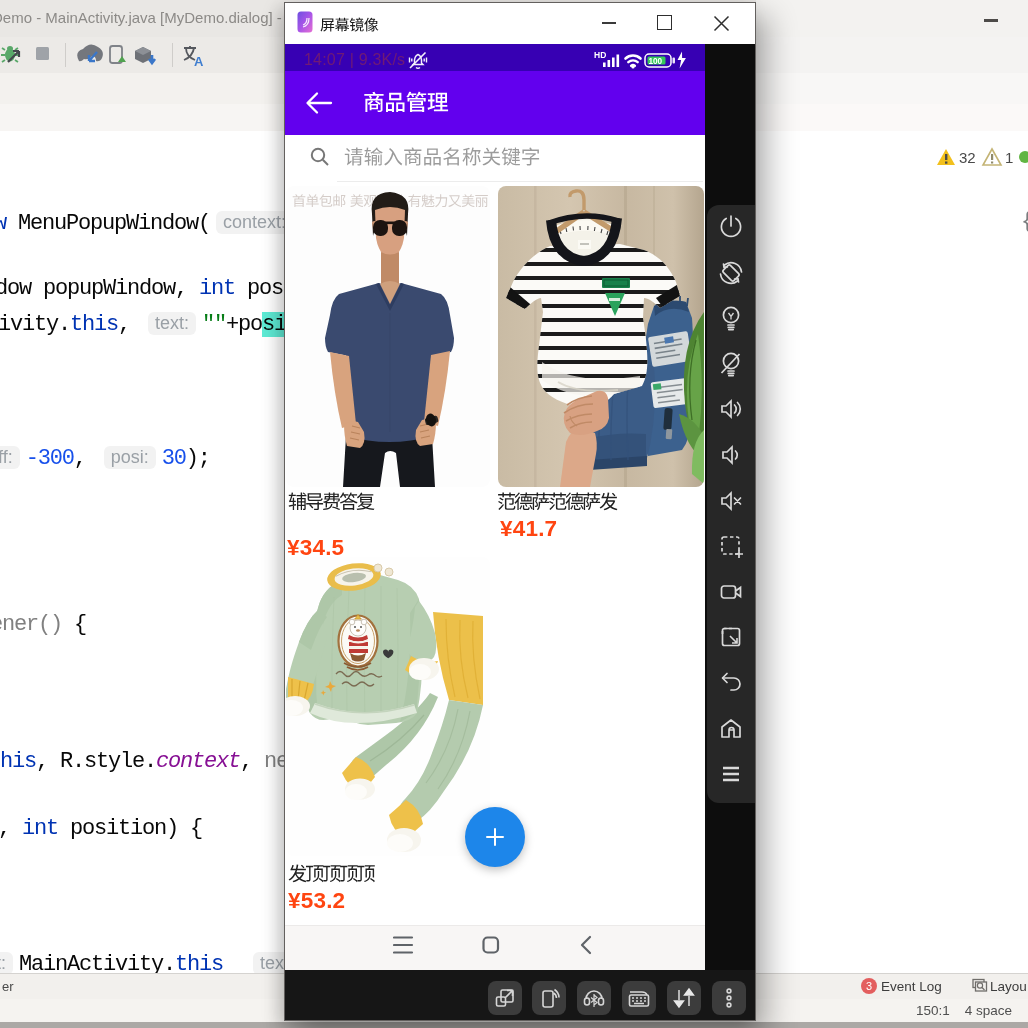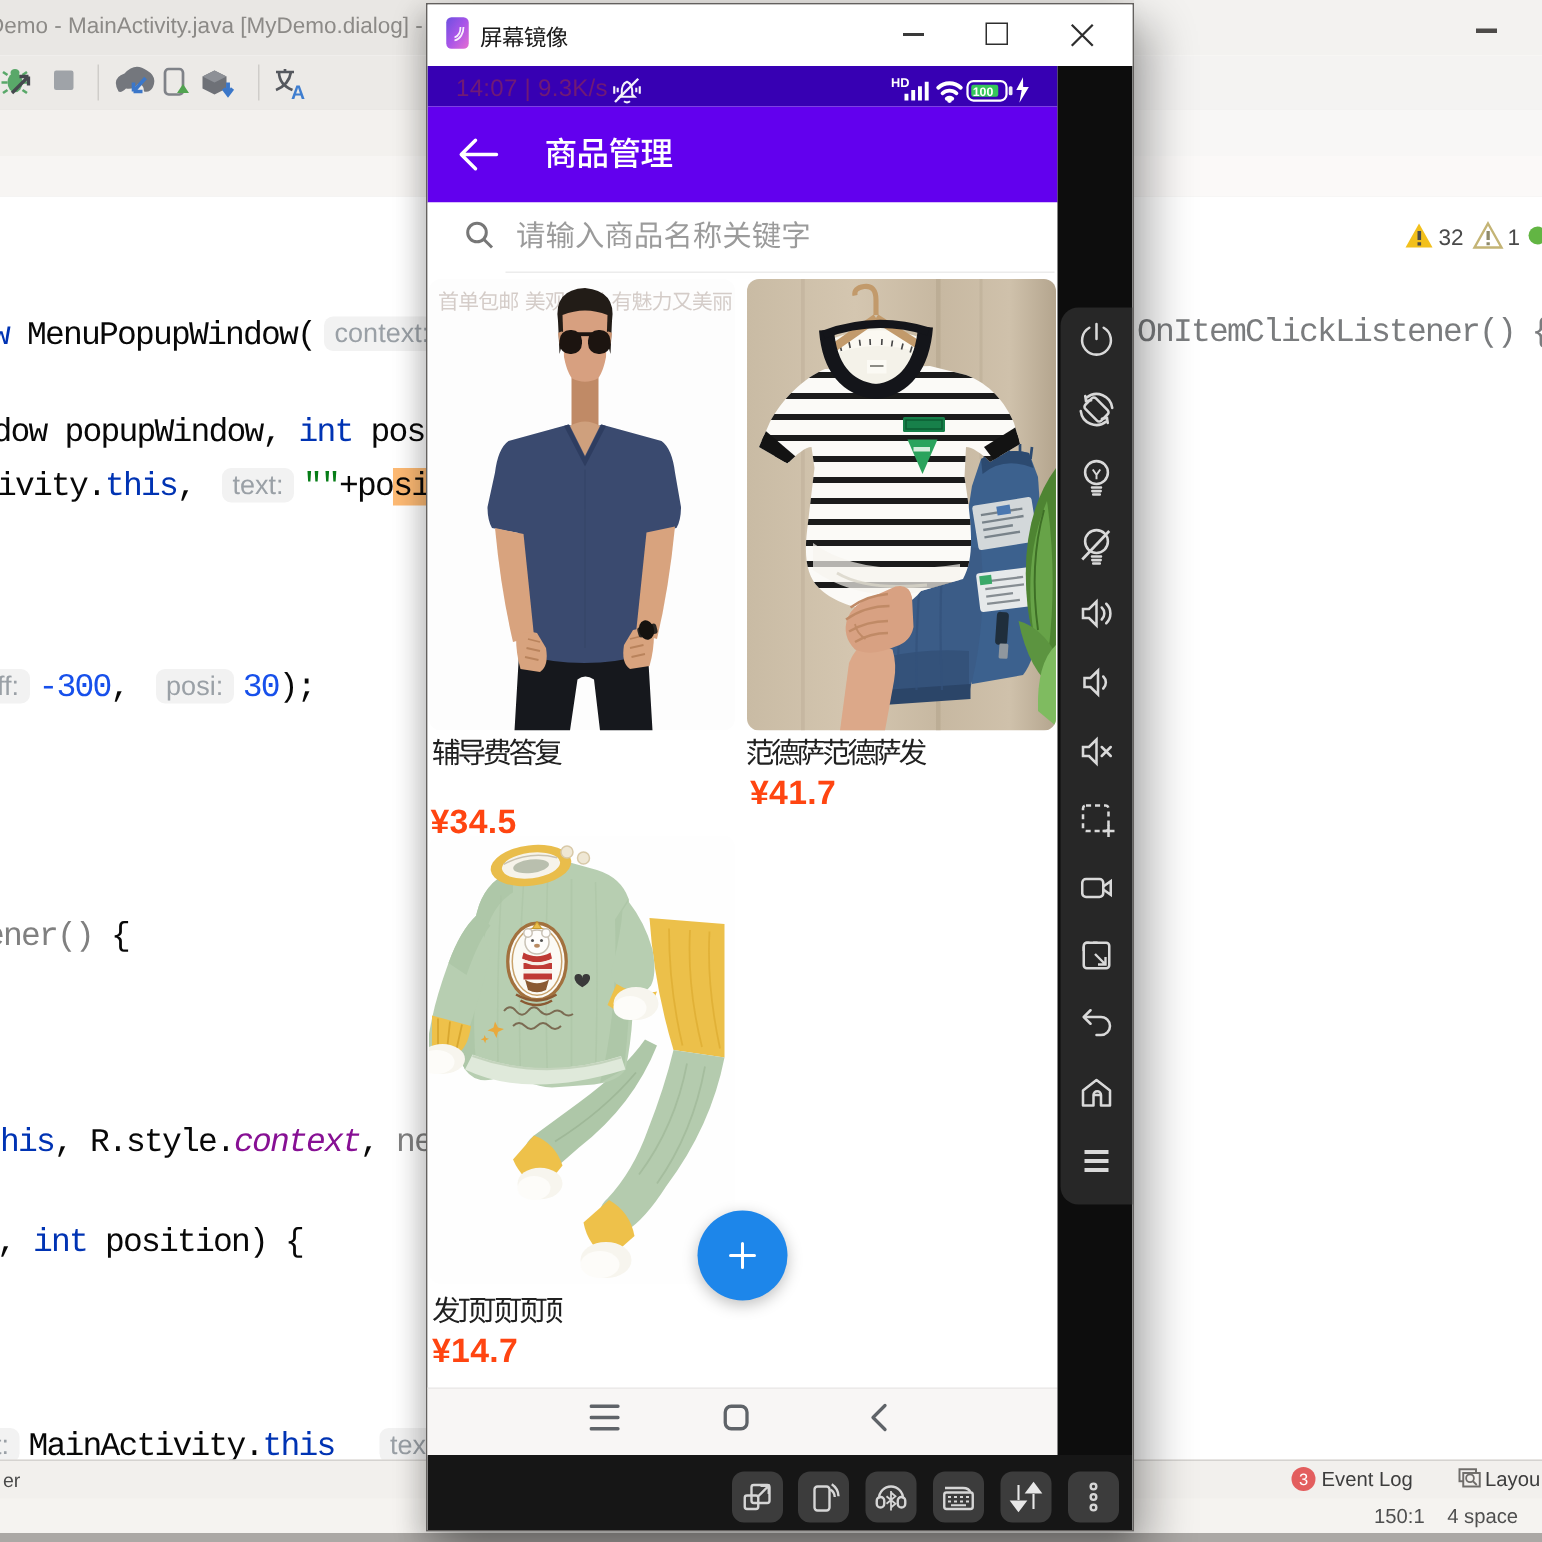--- a/index.html
+++ b/index.html
@@ -47,27 +47,26 @@
       <rect x="9" y="15.5" width="2.4" height="2.2" fill="#4a4a4a"></rect>
  <text x="23" y="17" font-family="'Liberation Sans'" font-size="15" fill="#494949">32</text>
  <path d="M56,3 L65,19 L47,19 Z" fill="none" stroke="#c4b475" stroke-width="1.6"></path>
  <rect x="55" y="8" width="2.2" height="6" fill="#8f8a6a"></rect>
       <rect x="55" y="15.5" width="2.2" height="2" fill="#8f8a6a"></rect>
  <text x="69" y="17" font-family="'Liberation Sans'" font-size="15" fill="#494949">1</text>
  <circle cx="89" cy="11" r="6" fill="#62b543"></circle>
 </svg>
 <div class="abs code" style="left:-6px;top:205px;"><span class="kw">w</span> MenuPopupWindow(<span class="hint" style="margin-left:6px;margin-right:6px">context:</span></div>
 <div class="abs code" style="left:-5px;top:272px;">dow popupWindow, <span class="kw">int</span> posi</div>
-<div class="abs code" style="left:-14px;top:306px;">tivity.<span class="kw">this</span>, <span class="hint" style="margin-left:6px;margin-right:6px">text:</span><span class="str">""</span>+po<span style="background:#fdba74">si</span></div>
+<div class="abs code" style="left:-14px;top:306px;">tivity.<span class="kw">this</span>, <span class="hint" style="margin-left:6px;margin-right:6px">text:</span><span class="str">""</span>+po<span style="background:#5eead4">si</span></div>
 <div class="abs code" style="left:-28px;top:440px;"><span class="hint" style="margin-left:0px;margin-right:6px">xoff:</span><span class="num">-300</span>, <span class="hint" style="margin-left:6px;margin-right:6px">posi:</span><span class="num">30</span>);</div>
 <div class="abs code" style="left:-10px;top:608px;"><span class="gr">ener()</span> {</div>
 <div class="abs code" style="left:-12px;top:745px;"><span class="kw">this</span>, R.style.<span class="pur">context</span>, <span class="gr">new</span></div>
 <div class="abs code" style="left:-2px;top:812px;">, <span class="kw">int</span> position) {</div>
 <div class="abs code" style="left:-20px;top:946px;"><span class="hint" style="margin-right:6px">xt:</span>MainActivity.<span class="kw">this</span><span class="hint" style="margin-left:30px;margin-right:6px">text</span></div>
-<div class="abs code" style="left:758px;top:205px;"><span class="gr2">OnItemClickListener()</span></div>
 <div class="abs code" style="left:1021px;top:205px;"><span class="gr2">{</span></div>
 <div class="abs" style="left:0;top:973px;width:1028px;height:26px;background:#f2f0ed;border-top:1px solid #d5d3d0"></div>
 <div class="abs" style="left:2px;top:979px;font:13px 'Liberation Sans',sans-serif;color:#4a4a4a">er</div>
 <svg class="abs" style="left:853px;top:976px" width="175 " height="20" viewBox="0 0 175 20">
  <circle cx="16" cy="10" r="8" fill="#e35e5e"></circle>
       <text x="13" y="14" font-family="'Liberation Sans'" font-size="11" fill="#fff">3</text>
  <text x="28" y="14.5" font-family="'Liberation Sans'" font-size="13.5" fill="#3d3d3d">Event Log</text>
  <rect x="120" y="3.5" width="11" height="8" fill="none" stroke="#6f6d6a" stroke-width="1.3"></rect>
  <rect x="122.5" y="6" width="11" height="9" fill="#f2f0ed" stroke="#6f6d6a" stroke-width="1.3"></rect>
  <circle cx="127" cy="9.5" r="2.6" fill="none" stroke="#6f6d6a" stroke-width="1.2"></circle>
@@ -347,21 +346,21 @@
         <path transform="translate(0,19.6)" fill="#212121" d="M8.7 -10.4H16.0V-9.0H8.7ZM1.4 0.3Q2.1 -0.3 2.9 -1.1Q3.7 -1.9 4.5 -2.8Q5.3 -3.7 6.1 -4.6L6.9 -3.5Q6.2 -2.7 5.5 -1.8Q4.7 -0.9 3.9 -0.1Q3.2 0.7 2.4 1.5ZM2.2 -10.1 3.0 -11.1Q3.6 -10.8 4.3 -10.4Q4.9 -10.0 5.6 -9.7Q6.2 -9.3 6.6 -9.1L5.7 -8.0Q5.3 -8.3 4.7 -8.6Q4.1 -9.0 3.5 -9.4Q2.8 -9.8 2.2 -10.1ZM1.1 -6.5 1.9 -7.5Q2.4 -7.2 3.1 -6.9Q3.8 -6.6 4.4 -6.3Q5.1 -6.0 5.5 -5.7L4.7 -4.6Q4.3 -4.9 3.7 -5.2Q3.0 -5.5 2.4 -5.9Q1.7 -6.2 1.1 -6.5ZM15.3 -10.4H16.7V-5.5Q16.7 -4.9 16.6 -4.6Q16.4 -4.2 15.9 -4.1Q15.4 -3.9 14.6 -3.9Q13.7 -3.8 12.5 -3.8Q12.5 -4.1 12.3 -4.5Q12.1 -4.9 12.0 -5.2Q12.6 -5.2 13.2 -5.2Q13.8 -5.2 14.2 -5.2Q14.7 -5.2 14.8 -5.2Q15.1 -5.2 15.2 -5.3Q15.3 -5.3 15.3 -5.5ZM7.9 -10.4H9.4V-1.2Q9.4 -0.8 9.5 -0.6Q9.6 -0.3 9.9 -0.2Q10.3 -0.2 10.9 -0.2Q11.1 -0.2 11.6 -0.2Q12.0 -0.2 12.6 -0.2Q13.2 -0.2 13.8 -0.2Q14.4 -0.2 14.8 -0.2Q15.3 -0.2 15.6 -0.2Q16.2 -0.2 16.4 -0.4Q16.7 -0.6 16.9 -1.1Q17.0 -1.7 17.1 -2.8Q17.3 -2.6 17.7 -2.4Q18.1 -2.3 18.4 -2.2Q18.3 -0.9 18.1 -0.1Q17.8 0.6 17.3 0.9Q16.7 1.2 15.6 1.2Q15.5 1.2 15.0 1.2Q14.5 1.2 13.9 1.2Q13.2 1.2 12.6 1.2Q12.0 1.2 11.5 1.2Q11.0 1.2 10.8 1.2Q9.7 1.2 9.1 1.0Q8.4 0.8 8.1 0.3Q7.9 -0.3 7.9 -1.2ZM1.1 -14.5H18.1V-13.1H1.1ZM5.4 -16.1H6.9V-11.3H5.4ZM12.3 -16.1H13.7V-11.3H12.3Z M23.3 -14.5H35.4V-13.4H23.3ZM23.1 -5.9H35.5V-4.7H23.1ZM27.9 -4.2 29.0 -4.6Q29.4 -4.1 29.8 -3.4Q30.2 -2.7 30.4 -2.2L29.3 -1.8Q29.1 -2.2 28.7 -2.9Q28.3 -3.7 27.9 -4.2ZM25.9 -3.3H27.2V-0.4Q27.2 -0.1 27.4 0.0Q27.5 0.1 28.1 0.1Q28.2 0.1 28.6 0.1Q28.9 0.1 29.3 0.1Q29.8 0.1 30.1 0.1Q30.5 0.1 30.7 0.1Q31.0 0.1 31.1 0.0Q31.3 -0.1 31.4 -0.5Q31.4 -0.9 31.5 -1.7Q31.7 -1.5 32.0 -1.4Q32.4 -1.3 32.6 -1.2Q32.6 -0.2 32.4 0.3Q32.2 0.9 31.8 1.1Q31.5 1.3 30.8 1.3Q30.7 1.3 30.3 1.3Q29.9 1.3 29.4 1.3Q28.9 1.3 28.5 1.3Q28.1 1.3 28.0 1.3Q27.2 1.3 26.7 1.1Q26.3 1.0 26.1 0.6Q25.9 0.3 25.9 -0.4ZM24.1 -3.4 25.2 -2.9Q24.9 -2.0 24.5 -1.0Q24.0 0.1 23.5 0.8L22.3 0.2Q22.7 -0.3 23.0 -0.9Q23.4 -1.5 23.6 -2.1Q23.9 -2.8 24.1 -3.4ZM32.4 -3.1 33.5 -3.6Q33.9 -3.0 34.3 -2.3Q34.7 -1.7 35.0 -1.0Q35.3 -0.4 35.5 0.1L34.3 0.6Q34.2 0.1 33.9 -0.5Q33.6 -1.2 33.2 -1.9Q32.8 -2.6 32.4 -3.1ZM31.4 -10.9V-8.3H33.4V-10.9ZM28.3 -10.9V-8.3H30.3V-10.9ZM25.3 -10.9V-8.3H27.2V-10.9ZM24.1 -12.0H34.6V-7.2H24.1ZM28.6 -16.2 30.1 -16.1Q30.0 -15.3 29.9 -14.5Q29.8 -13.7 29.6 -12.9Q29.5 -12.1 29.3 -11.6L28.0 -11.7Q28.1 -12.3 28.3 -13.1Q28.4 -13.9 28.5 -14.7Q28.6 -15.5 28.6 -16.2ZM22.0 -12.0 23.3 -11.5Q22.7 -10.3 21.9 -9.0Q21.0 -7.8 20.2 -6.7Q19.3 -5.6 18.4 -4.7Q18.3 -4.9 18.2 -5.1Q18.0 -5.4 17.8 -5.6Q17.7 -5.9 17.5 -6.0Q18.4 -6.8 19.2 -7.7Q20.0 -8.7 20.7 -9.8Q21.5 -10.9 22.0 -12.0ZM21.7 -16.1 23.0 -15.6Q22.4 -14.8 21.6 -13.9Q20.8 -13.0 20.0 -12.2Q19.2 -11.4 18.4 -10.7Q18.3 -10.9 18.2 -11.1Q18.1 -11.3 17.9 -11.5Q17.8 -11.8 17.7 -11.9Q18.4 -12.5 19.1 -13.2Q19.9 -13.9 20.6 -14.7Q21.2 -15.5 21.7 -16.1ZM20.4 -8.4 21.1 -9.1 21.7 -8.8V1.5H20.4Z M35.0 -14.6H52.2V-13.4H35.0ZM41.8 -10.3H51.7V-9.1H41.8ZM42.1 -6.8H52.1V-5.6H42.1ZM39.6 -16.1H41.1V-12.1H39.6ZM46.1 -16.1H47.6V-12.1H46.1ZM41.7 -6.8H43.1V-4.5Q43.1 -3.6 42.9 -2.5Q42.7 -1.4 42.3 -0.4Q41.9 0.7 41.0 1.5Q40.9 1.4 40.7 1.3Q40.5 1.1 40.3 1.0Q40.0 0.8 39.9 0.7Q40.7 -0.1 41.1 -1.0Q41.4 -1.9 41.6 -2.8Q41.7 -3.8 41.7 -4.6ZM35.8 -11.4H40.1V-10.2H37.1V1.5H35.8ZM39.7 -11.4H39.9L40.1 -11.5L41.0 -11.0Q40.7 -10.1 40.2 -9.1Q39.8 -8.0 39.4 -7.1Q40.3 -6.2 40.6 -5.4Q40.9 -4.6 40.9 -3.9Q41.0 -3.2 40.8 -2.7Q40.6 -2.2 40.2 -2.0Q39.9 -1.7 39.3 -1.7Q39.1 -1.6 38.7 -1.6Q38.4 -1.6 38.1 -1.6Q38.1 -1.9 38.0 -2.2Q37.9 -2.6 37.7 -2.8Q38.1 -2.8 38.3 -2.8Q38.6 -2.8 38.8 -2.8Q39.1 -2.8 39.3 -2.9Q39.5 -3.1 39.6 -3.3Q39.7 -3.6 39.7 -4.0Q39.7 -4.6 39.3 -5.3Q39.0 -6.1 38.1 -7.0Q38.4 -7.7 38.7 -8.4Q39.0 -9.2 39.3 -9.9Q39.5 -10.6 39.7 -11.1ZM45.4 -11.9 46.7 -12.3Q47.0 -11.9 47.4 -11.4Q47.7 -11.0 47.9 -10.6L46.6 -10.0Q46.4 -10.4 46.1 -10.9Q45.8 -11.4 45.4 -11.9ZM43.4 -8.7 44.6 -9.2Q44.9 -8.7 45.3 -8.2Q45.6 -7.6 45.8 -7.2L44.5 -6.7Q44.4 -7.1 44.0 -7.7Q43.7 -8.2 43.4 -8.7ZM48.9 -9.2 50.2 -8.7Q49.8 -8.1 49.4 -7.4Q49.0 -6.8 48.7 -6.3L47.6 -6.7Q47.8 -7.1 48.1 -7.5Q48.3 -7.9 48.5 -8.4Q48.8 -8.8 48.9 -9.2Z M59.7 -10.4H67.0V-9.0H59.7ZM52.4 0.3Q53.1 -0.3 53.9 -1.1Q54.7 -1.9 55.5 -2.8Q56.3 -3.7 57.1 -4.6L57.9 -3.5Q57.2 -2.7 56.5 -1.8Q55.7 -0.9 54.9 -0.1Q54.2 0.7 53.4 1.5ZM53.2 -10.1 54.0 -11.1Q54.6 -10.8 55.3 -10.4Q55.9 -10.0 56.6 -9.7Q57.2 -9.3 57.6 -9.1L56.7 -8.0Q56.3 -8.3 55.7 -8.6Q55.1 -9.0 54.5 -9.4Q53.8 -9.8 53.2 -10.1ZM52.1 -6.5 52.9 -7.5Q53.4 -7.2 54.1 -6.9Q54.8 -6.6 55.4 -6.3Q56.1 -6.0 56.5 -5.7L55.7 -4.6Q55.3 -4.9 54.7 -5.2Q54.0 -5.5 53.4 -5.9Q52.7 -6.2 52.1 -6.5ZM66.3 -10.4H67.7V-5.5Q67.7 -4.9 67.6 -4.6Q67.4 -4.2 66.9 -4.1Q66.4 -3.9 65.6 -3.9Q64.7 -3.8 63.5 -3.8Q63.5 -4.1 63.3 -4.5Q63.1 -4.9 63.0 -5.2Q63.6 -5.2 64.2 -5.2Q64.8 -5.2 65.2 -5.2Q65.7 -5.2 65.8 -5.2Q66.1 -5.2 66.2 -5.3Q66.3 -5.3 66.3 -5.5ZM58.9 -10.4H60.4V-1.2Q60.4 -0.8 60.5 -0.6Q60.6 -0.3 60.9 -0.2Q61.3 -0.2 61.9 -0.2Q62.1 -0.2 62.6 -0.2Q63.0 -0.2 63.6 -0.2Q64.2 -0.2 64.8 -0.2Q65.4 -0.2 65.8 -0.2Q66.3 -0.2 66.6 -0.2Q67.2 -0.2 67.4 -0.4Q67.7 -0.6 67.9 -1.1Q68.0 -1.7 68.1 -2.8Q68.3 -2.6 68.7 -2.4Q69.1 -2.3 69.4 -2.2Q69.3 -0.9 69.1 -0.1Q68.8 0.6 68.3 0.9Q67.7 1.2 66.6 1.2Q66.5 1.2 66.0 1.2Q65.5 1.2 64.9 1.2Q64.2 1.2 63.6 1.2Q63.0 1.2 62.5 1.2Q62.0 1.2 61.8 1.2Q60.7 1.2 60.1 1.0Q59.4 0.8 59.1 0.3Q58.9 -0.3 58.9 -1.2ZM52.1 -14.5H69.1V-13.1H52.1ZM56.4 -16.1H57.9V-11.3H56.4ZM63.3 -16.1H64.7V-11.3H63.3Z M74.3 -14.5H86.4V-13.4H74.3ZM74.1 -5.9H86.5V-4.7H74.1ZM78.9 -4.2 80.0 -4.6Q80.4 -4.1 80.8 -3.4Q81.2 -2.7 81.4 -2.2L80.3 -1.8Q80.1 -2.2 79.7 -2.9Q79.3 -3.7 78.9 -4.2ZM76.9 -3.3H78.2V-0.4Q78.2 -0.1 78.4 0.0Q78.5 0.1 79.1 0.1Q79.2 0.1 79.6 0.1Q79.9 0.1 80.3 0.1Q80.8 0.1 81.1 0.1Q81.5 0.1 81.7 0.1Q82.0 0.1 82.1 0.0Q82.3 -0.1 82.4 -0.5Q82.4 -0.9 82.5 -1.7Q82.7 -1.5 83.0 -1.4Q83.4 -1.3 83.6 -1.2Q83.6 -0.2 83.4 0.3Q83.2 0.9 82.8 1.1Q82.5 1.3 81.8 1.3Q81.7 1.3 81.3 1.3Q80.9 1.3 80.4 1.3Q79.9 1.3 79.5 1.3Q79.1 1.3 79.0 1.3Q78.2 1.3 77.7 1.1Q77.3 1.0 77.1 0.6Q76.9 0.3 76.9 -0.4ZM75.1 -3.4 76.2 -2.9Q75.9 -2.0 75.5 -1.0Q75.0 0.1 74.5 0.8L73.3 0.2Q73.7 -0.3 74.0 -0.9Q74.4 -1.5 74.6 -2.1Q74.9 -2.8 75.1 -3.4ZM83.4 -3.1 84.5 -3.6Q84.9 -3.0 85.3 -2.3Q85.7 -1.7 86.0 -1.0Q86.3 -0.4 86.5 0.1L85.3 0.6Q85.2 0.1 84.9 -0.5Q84.6 -1.2 84.2 -1.9Q83.8 -2.6 83.4 -3.1ZM82.4 -10.9V-8.3H84.4V-10.9ZM79.3 -10.9V-8.3H81.3V-10.9ZM76.3 -10.9V-8.3H78.2V-10.9ZM75.1 -12.0H85.6V-7.2H75.1ZM79.6 -16.2 81.1 -16.1Q81.0 -15.3 80.9 -14.5Q80.8 -13.7 80.6 -12.9Q80.5 -12.1 80.3 -11.6L79.0 -11.7Q79.1 -12.3 79.3 -13.1Q79.4 -13.9 79.5 -14.7Q79.6 -15.5 79.6 -16.2ZM73.0 -12.0 74.3 -11.5Q73.7 -10.3 72.9 -9.0Q72.0 -7.8 71.2 -6.7Q70.3 -5.6 69.4 -4.7Q69.3 -4.9 69.2 -5.1Q69.0 -5.4 68.8 -5.6Q68.7 -5.9 68.5 -6.0Q69.4 -6.8 70.2 -7.7Q71.0 -8.7 71.7 -9.8Q72.5 -10.9 73.0 -12.0ZM72.7 -16.1 74.0 -15.6Q73.4 -14.8 72.6 -13.9Q71.8 -13.0 71.0 -12.2Q70.2 -11.4 69.4 -10.7Q69.3 -10.9 69.2 -11.1Q69.1 -11.3 68.9 -11.5Q68.8 -11.8 68.7 -11.9Q69.4 -12.5 70.1 -13.2Q70.9 -13.9 71.6 -14.7Q72.2 -15.5 72.7 -16.1ZM71.4 -8.4 72.1 -9.1 72.7 -8.8V1.5H71.4Z M86.0 -14.6H103.2V-13.4H86.0ZM92.8 -10.3H102.7V-9.1H92.8ZM93.1 -6.8H103.1V-5.6H93.1ZM90.6 -16.1H92.1V-12.1H90.6ZM97.1 -16.1H98.6V-12.1H97.1ZM92.7 -6.8H94.1V-4.5Q94.1 -3.6 93.9 -2.5Q93.7 -1.4 93.3 -0.4Q92.9 0.7 92.0 1.5Q91.9 1.4 91.7 1.3Q91.5 1.1 91.3 1.0Q91.0 0.8 90.9 0.7Q91.7 -0.1 92.1 -1.0Q92.4 -1.9 92.6 -2.8Q92.7 -3.8 92.7 -4.6ZM86.8 -11.4H91.1V-10.2H88.1V1.5H86.8ZM90.7 -11.4H90.9L91.1 -11.5L92.0 -11.0Q91.7 -10.1 91.2 -9.1Q90.8 -8.0 90.4 -7.1Q91.3 -6.2 91.6 -5.4Q91.9 -4.6 91.9 -3.9Q92.0 -3.2 91.8 -2.7Q91.6 -2.2 91.2 -2.0Q90.9 -1.7 90.3 -1.7Q90.1 -1.6 89.7 -1.6Q89.4 -1.6 89.1 -1.6Q89.1 -1.9 89.0 -2.2Q88.9 -2.6 88.7 -2.8Q89.1 -2.8 89.3 -2.8Q89.6 -2.8 89.8 -2.8Q90.1 -2.8 90.3 -2.9Q90.5 -3.1 90.6 -3.3Q90.7 -3.6 90.7 -4.0Q90.7 -4.6 90.3 -5.3Q90.0 -6.1 89.1 -7.0Q89.4 -7.7 89.7 -8.4Q90.0 -9.2 90.3 -9.9Q90.5 -10.6 90.7 -11.1ZM96.4 -11.9 97.7 -12.3Q98.0 -11.9 98.4 -11.4Q98.7 -11.0 98.9 -10.6L97.6 -10.0Q97.4 -10.4 97.1 -10.9Q96.8 -11.4 96.4 -11.9ZM94.4 -8.7 95.6 -9.2Q95.9 -8.7 96.3 -8.2Q96.6 -7.6 96.8 -7.2L95.5 -6.7Q95.4 -7.1 95.0 -7.7Q94.7 -8.2 94.4 -8.7ZM99.9 -9.2 101.2 -8.7Q100.8 -8.1 100.4 -7.4Q100.0 -6.8 99.7 -6.3L98.6 -6.7Q98.8 -7.1 99.1 -7.5Q99.3 -7.9 99.5 -8.4Q99.8 -8.8 99.9 -9.2Z M109.8 -7.8Q111.1 -4.6 113.8 -2.5Q116.5 -0.5 120.5 0.3Q120.4 0.5 120.2 0.7Q120.0 0.9 119.9 1.1Q119.7 1.4 119.6 1.6Q116.9 1.0 114.8 -0.2Q112.6 -1.4 111.1 -3.2Q109.6 -5.0 108.6 -7.4ZM116.7 -8.3H117.0L117.2 -8.4L118.2 -7.9Q117.6 -5.9 116.5 -4.4Q115.4 -2.8 113.9 -1.7Q112.5 -0.5 110.9 0.3Q109.2 1.1 107.4 1.6Q107.3 1.3 107.0 0.9Q106.8 0.6 106.6 0.3Q108.3 -0.1 109.9 -0.8Q111.4 -1.5 112.8 -2.5Q114.1 -3.6 115.1 -5.0Q116.1 -6.3 116.7 -8.1ZM109.4 -8.3H116.9V-6.9H109.0ZM110.7 -16.2 112.3 -15.9Q111.9 -13.2 111.3 -10.8Q110.7 -8.5 109.6 -6.5Q108.6 -4.5 107.2 -2.9Q105.7 -1.2 103.7 0.0Q103.6 -0.1 103.4 -0.4Q103.2 -0.6 103.0 -0.8Q102.8 -1.0 102.6 -1.1Q105.1 -2.6 106.8 -4.9Q108.4 -7.1 109.4 -9.9Q110.3 -12.8 110.7 -16.2ZM114.9 -15.2 116.0 -15.9Q116.5 -15.4 116.9 -14.9Q117.4 -14.4 117.8 -13.9Q118.2 -13.5 118.5 -13.1L117.4 -12.3Q117.1 -12.7 116.7 -13.2Q116.3 -13.7 115.8 -14.2Q115.3 -14.7 114.9 -15.2ZM104.8 -10.0Q104.7 -10.2 104.6 -10.5Q104.6 -10.7 104.5 -11.0Q104.4 -11.2 104.3 -11.4Q104.5 -11.5 104.7 -11.7Q104.8 -11.9 105.0 -12.2Q105.1 -12.4 105.4 -12.9Q105.6 -13.4 105.9 -14.1Q106.1 -14.9 106.3 -15.6L107.8 -15.3Q107.6 -14.5 107.3 -13.7Q106.9 -12.9 106.6 -12.2Q106.3 -11.4 105.9 -10.9V-10.9Q105.9 -10.9 105.8 -10.8Q105.6 -10.7 105.4 -10.6Q105.1 -10.5 104.9 -10.3Q104.8 -10.2 104.8 -10.0ZM104.8 -10.0V-11.2L105.7 -11.8H119.9L119.9 -10.4H106.8Q105.9 -10.4 105.4 -10.3Q104.9 -10.2 104.8 -10.0Z"></path>
       </g>
     </svg>
 <div class="abs price" style="left:2px;top:532px">¥34.5</div>
 <div class="abs price" style="left:215px;top:513px">¥41.7</div>
 <svg style="position:absolute;left:3.0px;top:858.4px;overflow:visible" width="86" height="29">
       <g transform-origin="0 0">
         <path transform="translate(0,19.6)" fill="#212121" d="M7.8 -7.8Q9.1 -4.6 11.8 -2.5Q14.5 -0.5 18.5 0.3Q18.4 0.5 18.2 0.7Q18.0 0.9 17.9 1.1Q17.7 1.4 17.6 1.6Q14.9 1.0 12.8 -0.2Q10.6 -1.4 9.1 -3.2Q7.6 -5.0 6.6 -7.4ZM14.7 -8.3H15.0L15.2 -8.4L16.2 -7.9Q15.6 -5.9 14.5 -4.4Q13.4 -2.8 11.9 -1.7Q10.5 -0.5 8.9 0.3Q7.2 1.1 5.4 1.6Q5.3 1.3 5.0 0.9Q4.8 0.6 4.6 0.3Q6.3 -0.1 7.9 -0.8Q9.4 -1.5 10.8 -2.5Q12.1 -3.6 13.1 -5.0Q14.1 -6.3 14.7 -8.1ZM7.4 -8.3H14.9V-6.9H7.0ZM8.7 -16.2 10.3 -15.9Q9.9 -13.2 9.3 -10.8Q8.7 -8.5 7.6 -6.5Q6.6 -4.5 5.2 -2.9Q3.7 -1.2 1.7 0.0Q1.6 -0.1 1.4 -0.4Q1.2 -0.6 1.0 -0.8Q0.8 -1.0 0.6 -1.1Q3.1 -2.6 4.8 -4.9Q6.4 -7.1 7.4 -9.9Q8.3 -12.8 8.7 -16.2ZM12.9 -15.2 14.0 -15.9Q14.5 -15.4 14.9 -14.9Q15.4 -14.4 15.8 -13.9Q16.2 -13.5 16.5 -13.1L15.4 -12.3Q15.1 -12.7 14.7 -13.2Q14.3 -13.7 13.8 -14.2Q13.3 -14.7 12.9 -15.2ZM2.8 -10.0Q2.7 -10.2 2.6 -10.5Q2.6 -10.7 2.5 -11.0Q2.4 -11.2 2.3 -11.4Q2.5 -11.5 2.7 -11.7Q2.8 -11.9 3.0 -12.2Q3.1 -12.4 3.4 -12.9Q3.6 -13.4 3.9 -14.1Q4.1 -14.9 4.3 -15.6L5.8 -15.3Q5.6 -14.5 5.3 -13.7Q4.9 -12.9 4.6 -12.2Q4.3 -11.4 3.9 -10.9V-10.9Q3.9 -10.9 3.8 -10.8Q3.6 -10.7 3.4 -10.6Q3.1 -10.5 2.9 -10.3Q2.8 -10.2 2.8 -10.0ZM2.8 -10.0V-11.2L3.7 -11.8H17.9L17.9 -10.4H4.8Q3.9 -10.4 3.4 -10.3Q2.9 -10.2 2.8 -10.0Z M25.5 -15.3H35.5V-14.0H25.5ZM29.7 -14.6 31.3 -14.4Q31.0 -13.6 30.7 -12.8Q30.4 -11.9 30.1 -11.3L28.9 -11.6Q29.1 -12.2 29.3 -13.1Q29.6 -14.0 29.7 -14.6ZM29.8 -9.5H31.2V-5.6Q31.2 -4.7 31.0 -3.8Q30.8 -2.8 30.2 -1.8Q29.6 -0.9 28.5 -0.0Q27.4 0.9 25.6 1.5Q25.5 1.4 25.4 1.2Q25.2 1.0 25.1 0.8Q24.9 0.5 24.7 0.4Q26.5 -0.2 27.5 -0.9Q28.6 -1.6 29.1 -2.5Q29.5 -3.3 29.7 -4.1Q29.8 -4.9 29.8 -5.7ZM30.7 -1.7 31.6 -2.7Q32.3 -2.2 33.0 -1.7Q33.8 -1.1 34.5 -0.5Q35.2 0.0 35.6 0.5L34.6 1.6Q34.2 1.1 33.5 0.5Q32.9 -0.1 32.1 -0.7Q31.4 -1.2 30.7 -1.7ZM26.2 -12.1H34.8V-3.0H33.4V-10.7H27.6V-3.0H26.2ZM18.0 -14.8H25.1V-13.4H18.0ZM21.1 -14.0H22.5V-1.0Q22.5 -0.3 22.3 0.0Q22.2 0.4 21.7 0.6Q21.3 0.7 20.6 0.8Q19.8 0.9 18.7 0.8Q18.6 0.6 18.6 0.4Q18.5 0.1 18.4 -0.1Q18.3 -0.4 18.1 -0.6Q19.0 -0.6 19.7 -0.6Q20.4 -0.6 20.7 -0.6Q20.9 -0.6 21.0 -0.7Q21.1 -0.8 21.1 -1.0Z M42.6 -15.3H52.6V-14.0H42.6ZM46.8 -14.6 48.4 -14.4Q48.1 -13.6 47.8 -12.8Q47.5 -11.9 47.2 -11.3L46.0 -11.6Q46.2 -12.2 46.4 -13.1Q46.7 -14.0 46.8 -14.6ZM46.9 -9.5H48.3V-5.6Q48.3 -4.7 48.1 -3.8Q47.9 -2.8 47.3 -1.8Q46.7 -0.9 45.6 -0.0Q44.5 0.9 42.7 1.5Q42.6 1.4 42.5 1.2Q42.3 1.0 42.2 0.8Q42.0 0.5 41.8 0.4Q43.6 -0.2 44.6 -0.9Q45.7 -1.6 46.2 -2.5Q46.6 -3.3 46.8 -4.1Q46.9 -4.9 46.9 -5.7ZM47.8 -1.7 48.7 -2.7Q49.4 -2.2 50.1 -1.7Q50.9 -1.1 51.6 -0.5Q52.3 0.0 52.7 0.5L51.7 1.6Q51.3 1.1 50.6 0.5Q50.0 -0.1 49.2 -0.7Q48.5 -1.2 47.8 -1.7ZM43.3 -12.1H51.9V-3.0H50.5V-10.7H44.7V-3.0H43.3ZM35.1 -14.8H42.2V-13.4H35.1ZM38.2 -14.0H39.6V-1.0Q39.6 -0.3 39.4 0.0Q39.3 0.4 38.8 0.6Q38.4 0.7 37.7 0.8Q36.9 0.9 35.8 0.8Q35.7 0.6 35.7 0.4Q35.6 0.1 35.5 -0.1Q35.4 -0.4 35.2 -0.6Q36.1 -0.6 36.8 -0.6Q37.5 -0.6 37.8 -0.6Q38.0 -0.6 38.1 -0.7Q38.2 -0.8 38.2 -1.0Z M59.7 -15.3H69.7V-14.0H59.7ZM63.9 -14.6 65.5 -14.4Q65.2 -13.6 64.9 -12.8Q64.6 -11.9 64.3 -11.3L63.1 -11.6Q63.3 -12.2 63.5 -13.1Q63.8 -14.0 63.9 -14.6ZM64.0 -9.5H65.4V-5.6Q65.4 -4.7 65.2 -3.8Q65.0 -2.8 64.4 -1.8Q63.8 -0.9 62.7 -0.0Q61.6 0.9 59.8 1.5Q59.7 1.4 59.6 1.2Q59.4 1.0 59.3 0.8Q59.1 0.5 58.9 0.4Q60.7 -0.2 61.7 -0.9Q62.8 -1.6 63.3 -2.5Q63.7 -3.3 63.9 -4.1Q64.0 -4.9 64.0 -5.7ZM64.9 -1.7 65.8 -2.7Q66.5 -2.2 67.2 -1.7Q68.0 -1.1 68.7 -0.5Q69.4 0.0 69.8 0.5L68.8 1.6Q68.4 1.1 67.7 0.5Q67.1 -0.1 66.3 -0.7Q65.6 -1.2 64.9 -1.7ZM60.4 -12.1H69.0V-3.0H67.6V-10.7H61.8V-3.0H60.4ZM52.2 -14.8H59.3V-13.4H52.2ZM55.3 -14.0H56.7V-1.0Q56.7 -0.3 56.5 0.0Q56.4 0.4 55.9 0.6Q55.5 0.7 54.8 0.8Q54.0 0.9 52.9 0.8Q52.8 0.6 52.8 0.4Q52.7 0.1 52.6 -0.1Q52.5 -0.4 52.3 -0.6Q53.2 -0.6 53.9 -0.6Q54.6 -0.6 54.9 -0.6Q55.1 -0.6 55.2 -0.7Q55.3 -0.8 55.3 -1.0Z M76.8 -15.3H86.8V-14.0H76.8ZM81.0 -14.6 82.6 -14.4Q82.3 -13.6 82.0 -12.8Q81.7 -11.9 81.4 -11.3L80.2 -11.6Q80.4 -12.2 80.6 -13.1Q80.9 -14.0 81.0 -14.6ZM81.1 -9.5H82.5V-5.6Q82.5 -4.7 82.3 -3.8Q82.1 -2.8 81.5 -1.8Q80.9 -0.9 79.8 -0.0Q78.7 0.9 76.9 1.5Q76.8 1.4 76.7 1.2Q76.5 1.0 76.4 0.8Q76.2 0.5 76.0 0.4Q77.8 -0.2 78.8 -0.9Q79.9 -1.6 80.4 -2.5Q80.8 -3.3 81.0 -4.1Q81.1 -4.9 81.1 -5.7ZM82.0 -1.7 82.9 -2.7Q83.6 -2.2 84.3 -1.7Q85.1 -1.1 85.8 -0.5Q86.5 0.0 86.9 0.5L85.9 1.6Q85.5 1.1 84.8 0.5Q84.2 -0.1 83.4 -0.7Q82.7 -1.2 82.0 -1.7ZM77.5 -12.1H86.1V-3.0H84.7V-10.7H78.9V-3.0H77.5ZM69.3 -14.8H76.4V-13.4H69.3ZM72.4 -14.0H73.8V-1.0Q73.8 -0.3 73.6 0.0Q73.5 0.4 73.0 0.6Q72.6 0.7 71.9 0.8Q71.1 0.9 70.0 0.8Q69.9 0.6 69.9 0.4Q69.8 0.1 69.7 -0.1Q69.6 -0.4 69.4 -0.6Q70.3 -0.6 71.0 -0.6Q71.7 -0.6 72.0 -0.6Q72.2 -0.6 72.3 -0.7Q72.4 -0.8 72.4 -1.0Z"></path>
       </g>
     </svg>
-<div class="abs price" style="left:3px;top:885px">¥14.7</div>
+<div class="abs price" style="left:3px;top:885px">¥53.2</div>
 <div class="abs" style="left:180px;top:804px;width:60px;height:60px;border-radius:50%;background:#1d86ea;box-shadow:0 3px 10px rgba(0,0,0,0.25)"></div>
 <svg class="abs" style="left:201px;top:825px" width="18" height="18" viewBox="0 0 18 18">
  <path d="M9,1 V17 M1,9 H17" stroke="#fff" stroke-width="2" stroke-linecap="round"></path>
     </svg>
 <div class="abs" style="left:0;top:922px;width:420px;height:45px;background:#f8f6f5;border-top:1px solid #eceae9"></div>
 <svg class="abs" style="left:108px;top:931px" width="205" height="22" viewBox="0 0 205 22">
  <g stroke="#5f6368" stroke-width="2.2" fill="none" stroke-linecap="round">
   <path d="M1,3.5 H19 M1,11 H19 M1,18.5 H19"></path>
   <rect x="191.5" y="3.5" width="0" height="0"></rect>
  </g>

